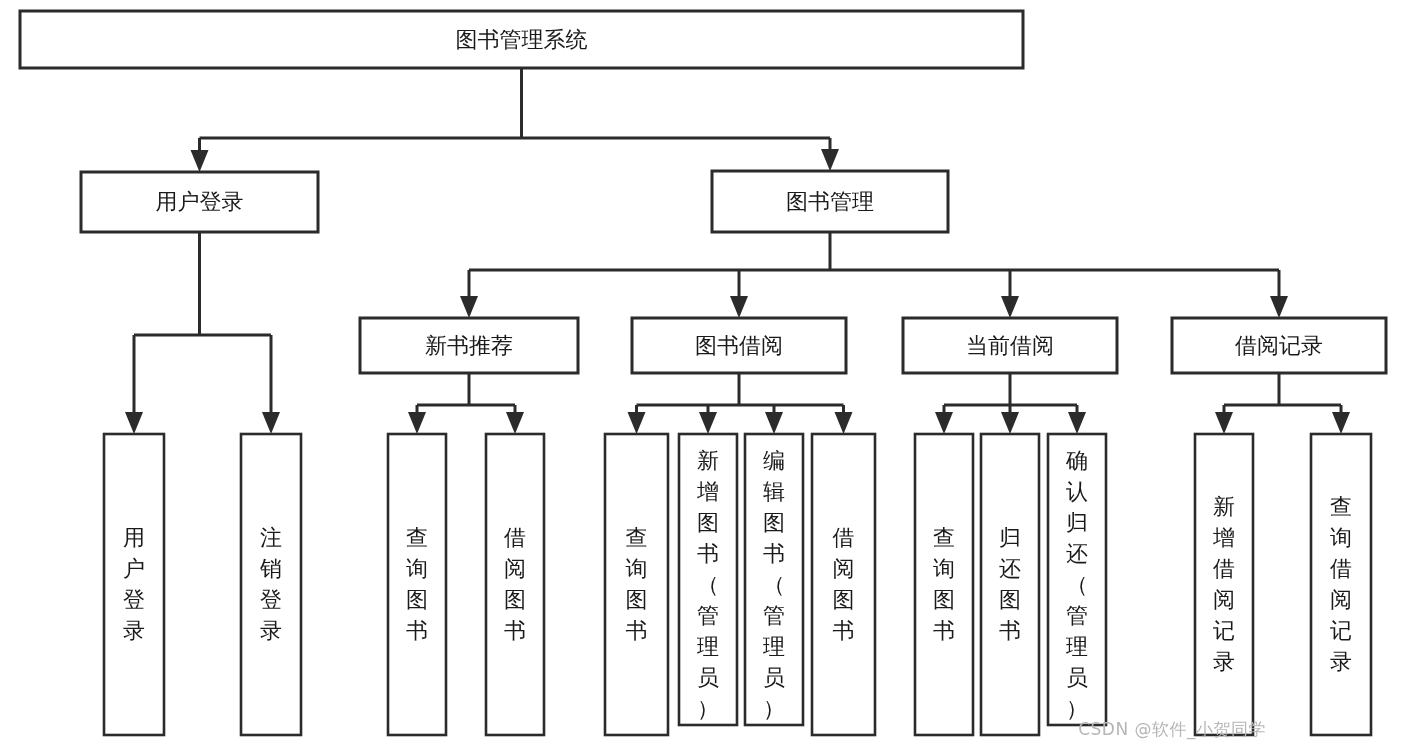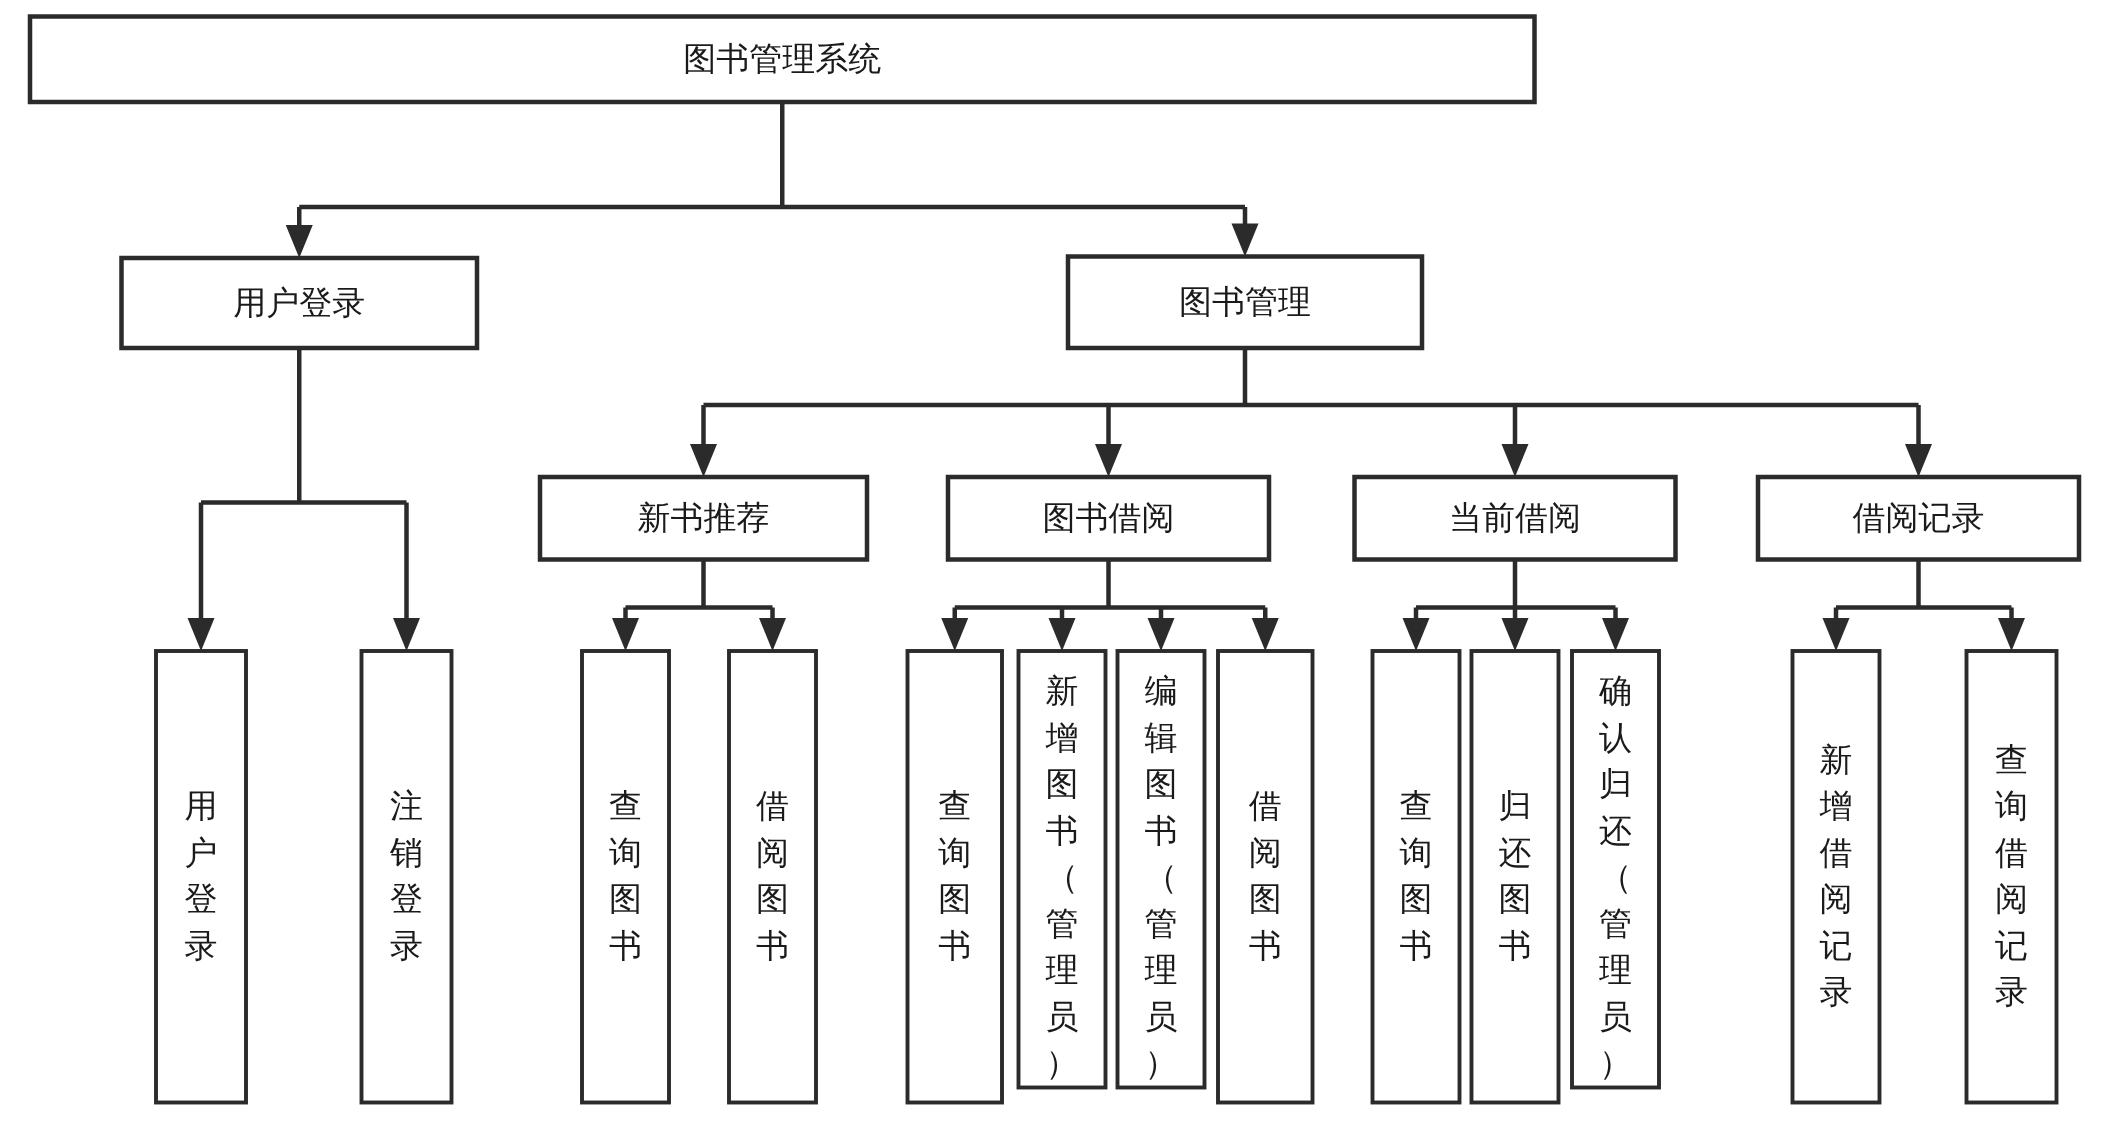--- a/index.html
+++ b/index.html
@@ -205,13 +205,14 @@
         <g>
           <rect x="1195" y="434" width="58" height="301" class="node-box-thin"></rect>
           <text x="1224" y="0" class="node-label-vert"><tspan x="1224" y="513.82">新</tspan><tspan x="1224" y="544.82">增</tspan><tspan x="1224" y="575.82">借</tspan><tspan x="1224" y="606.82">阅</tspan><tspan x="1224" y="637.82">记</tspan><tspan x="1224" y="668.82">录</tspan></text>
         </g>
         <g>
           <rect x="1311" y="434" width="60" height="301" class="node-box-thin"></rect>
           <text x="1341" y="0" class="node-label-vert"><tspan x="1341" y="513.82">查</tspan><tspan x="1341" y="544.82">询</tspan><tspan x="1341" y="575.82">借</tspan><tspan x="1341" y="606.82">阅</tspan><tspan x="1341" y="637.82">记</tspan><tspan x="1341" y="668.82">录</tspan></text>
         </g>
       </g>
   </svg>
+  <div class="watermark">CSDN @软件_小贺同学</div>
 </div>
 
 </body></html>

